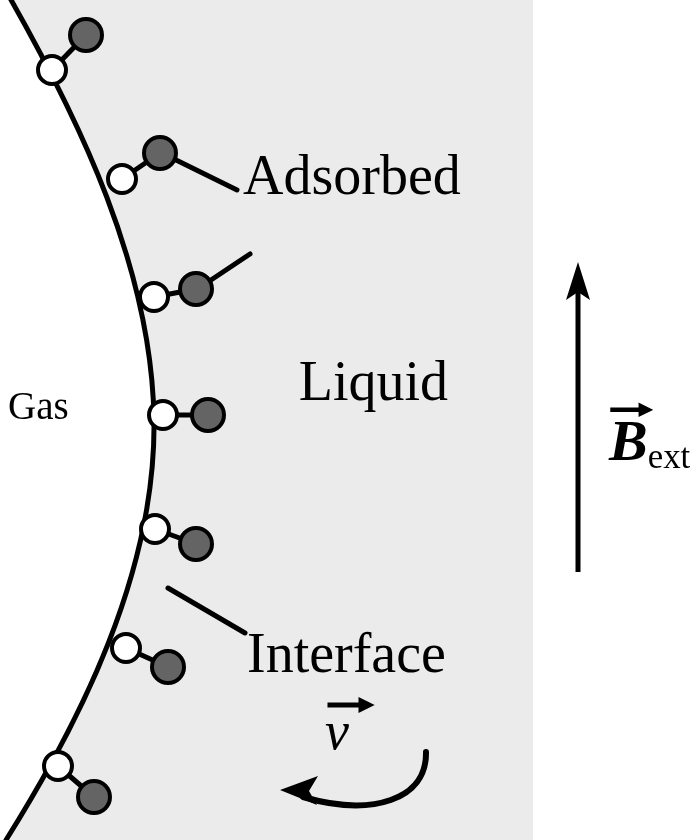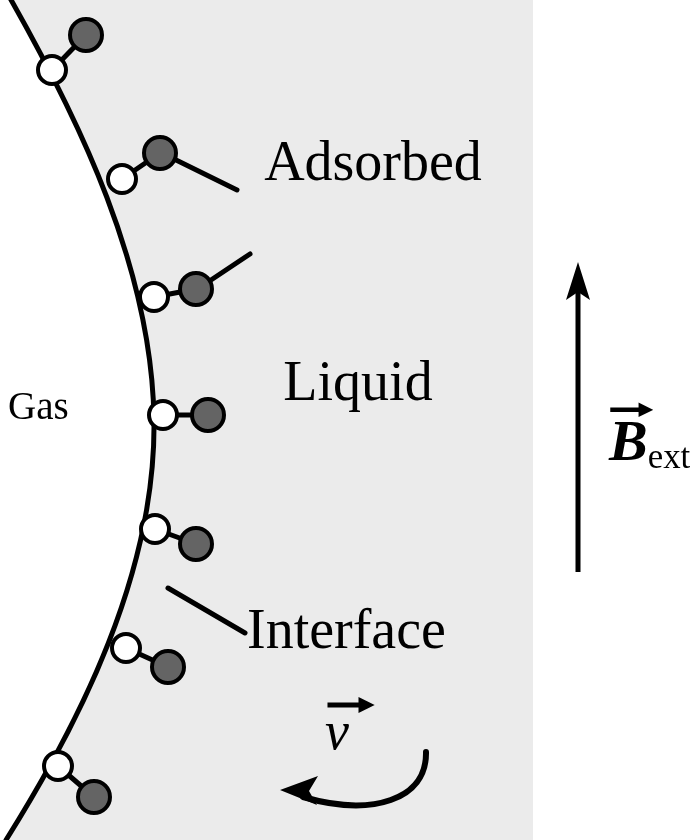--- a/index.html
+++ b/index.html
@@ -30,35 +30,35 @@
     line-height: 1.06;
     user-select: none;
   }
   #label-gas {
     left: 8px;
     top: 385px;
     font-size: 39px;
   }
   #label-adsorbed {
     left: 243px;
-    top: 132px;
+    top: 146px;
     font-size: 56px;
-    text-align: center;
+    text-align: left;
     width: 260px;
   }
   #label-liquid {
     left: 268px;
     top: 352px;
     font-size: 56px;
-    text-align: center;
+    text-align: right;
     width: 180px;
   }
   #label-interface {
     left: 247px;
-    top: 600px;
+    top: 624px;
     font-size: 56px;
   }
   #label-bext {
     left: 609px;
     top: 380px;
     font-size: 58px;
     font-style: italic;
     font-weight: bold;
     margin-top: 30px;
   }

